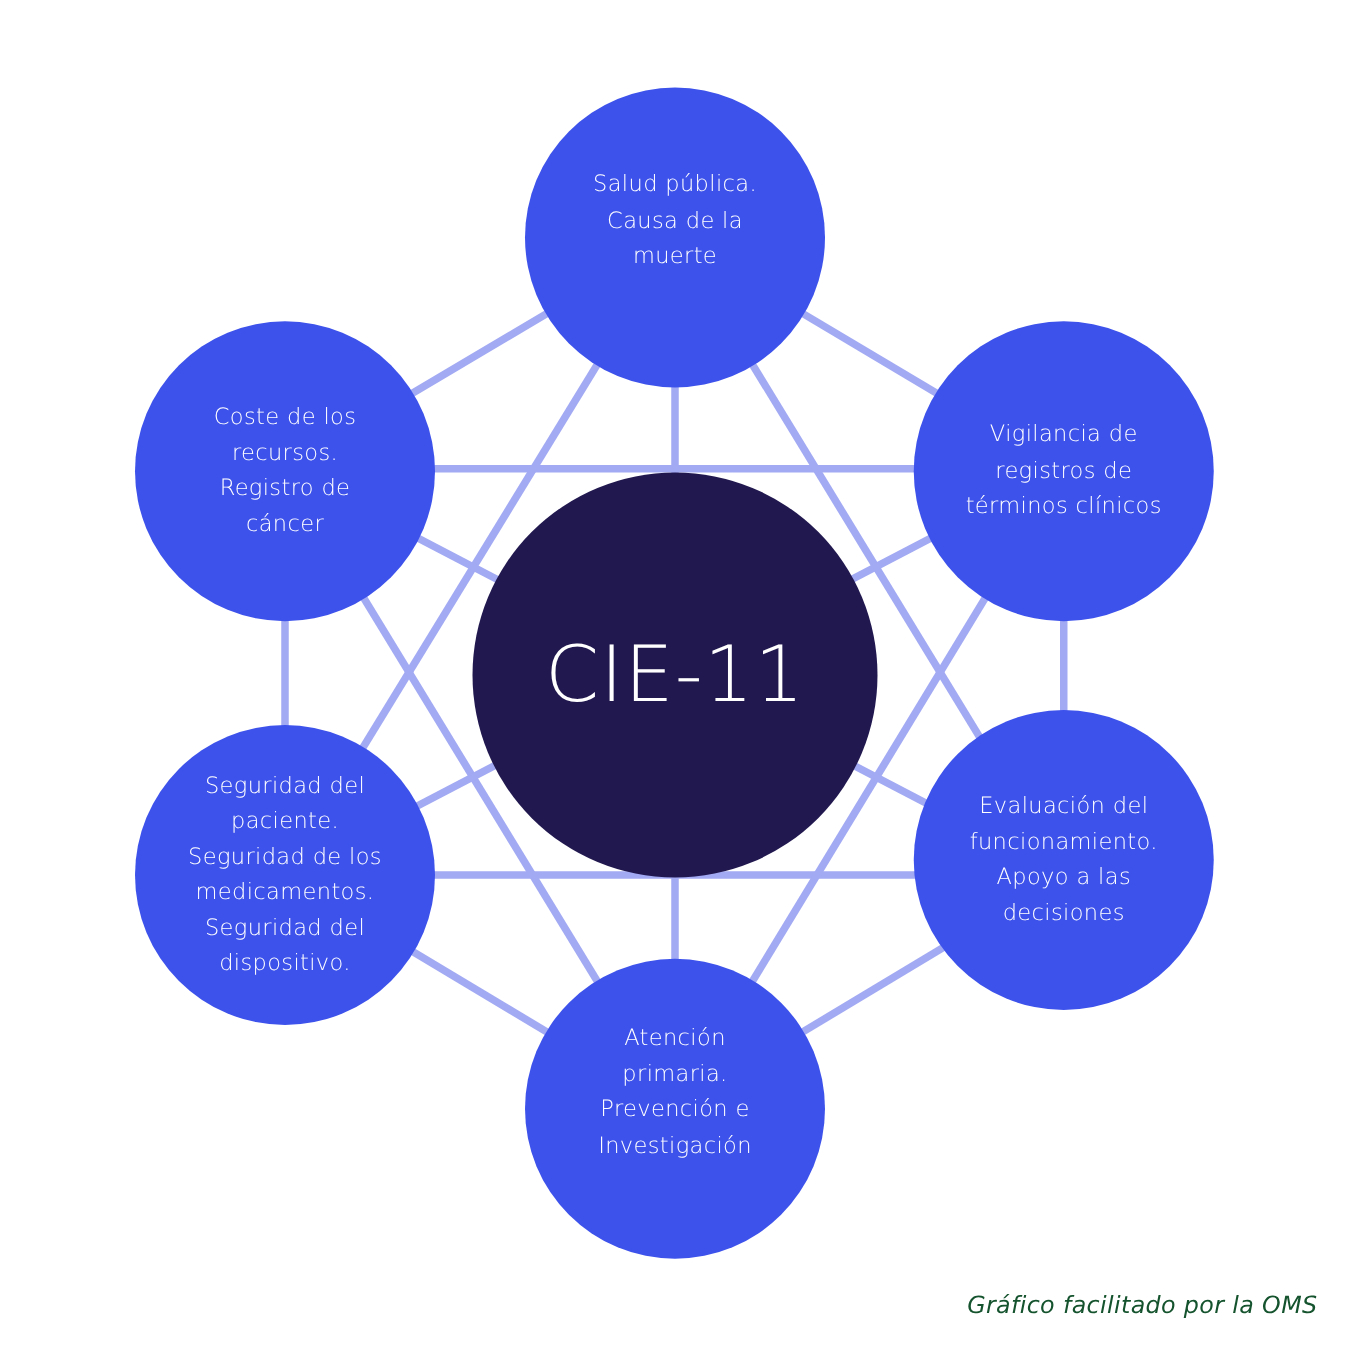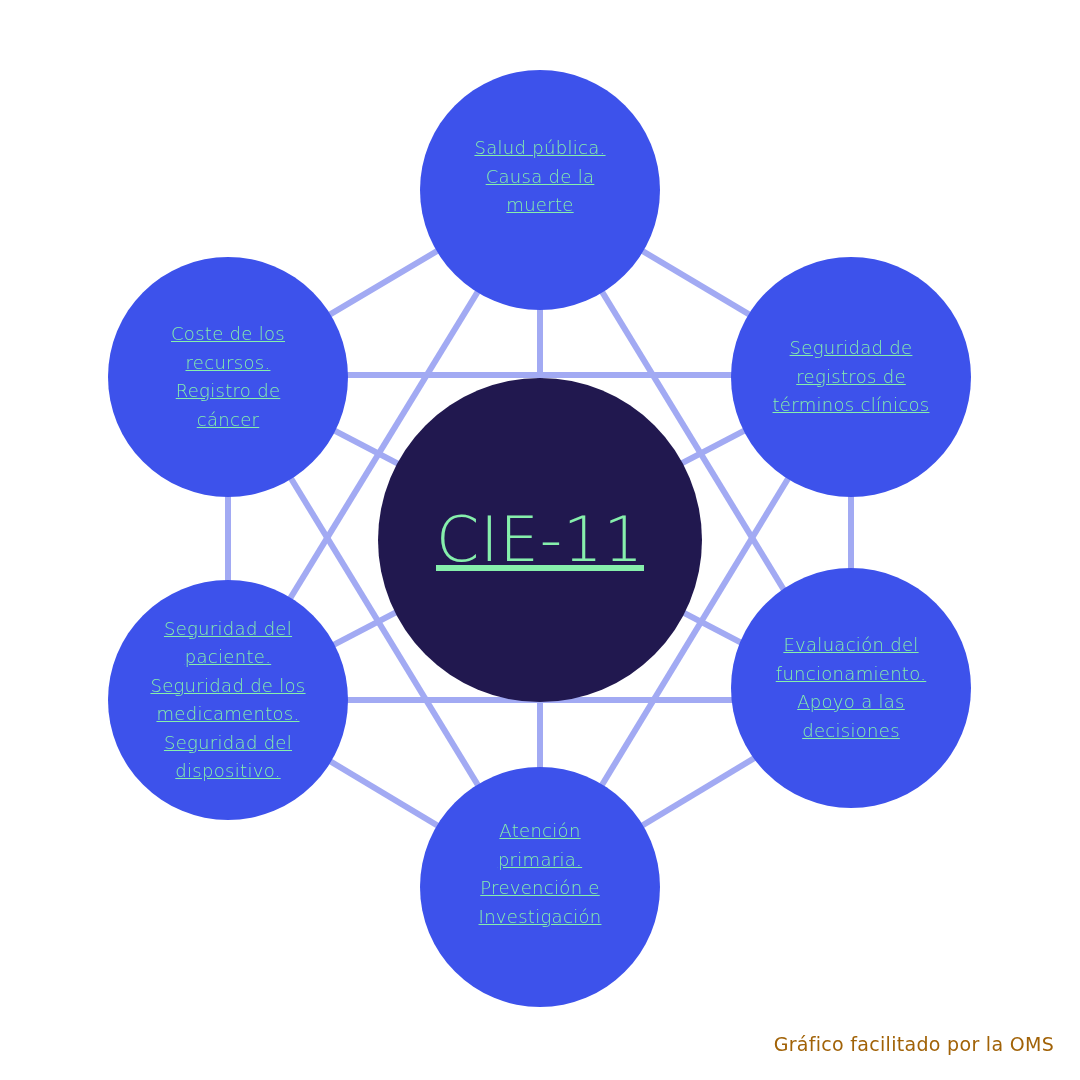--- a/index.html
+++ b/index.html
@@ -1,22 +1,22 @@
 <!DOCTYPE html>
 <html><head>
 <meta charset="utf-8">
 <style>
   html, body { margin:0; padding:0; background:#ffffff; }
   body { width:1080px; height:1080px; position:relative; overflow:hidden; font-family:"DejaVu Sans", sans-serif; }
   svg.lines { position:absolute; left:0; top:0; }
-  .node { position:absolute; border-radius:50%; background:#3d52eb; color:#86efac; display:flex; align-items:center; justify-content:center; text-align:center; box-sizing:border-box;text-decoration:underline; }
+  .node { position:absolute; border-radius:50%; background:#3d52eb; color:#ffffff; display:flex; align-items:center; justify-content:center; text-align:center; box-sizing:border-box; }
   .node .label { font-size:18px; line-height:28.5px; letter-spacing:0.3px; white-space:pre-line; font-weight:300; }
   .center { background:#21184f;justify-content:center; }
   .center .label { font-size:62px; line-height:62px; font-weight:300; letter-spacing:1px; }
-  .credit { position:absolute; right:26px; top:1033px; font-size:19px; color:#a16207; letter-spacing:0.3px; }
+  .credit { position:absolute; right:26px; top:1033px; font-size:19px; color:#14532d; letter-spacing:0.3px;font-style:italic; }
 </style>
 </head>
 <body>
 
 <svg class="lines" width="1080" height="1080">
   <g stroke="#a2aaf3" stroke-width="6" fill="none">
 
     <line x1="540" y1="190" x2="851" y2="375"></line>
     <line x1="851" y1="375" x2="851" y2="700"></line>
     <line x1="851" y1="700" x2="540" y2="887"></line>
@@ -41,21 +41,21 @@
   <span class="label">CIE-11</span>
 </div>
 
 <div class="node" style="left:420px; top:70px; width:240px; height:240px; padding-bottom:26px;">
   <span class="label">Salud pública.
 Causa de la
 muerte</span>
 </div>
 
 <div class="node" style="left:731px; top:257px; width:240px; height:240px;">
-  <span class="label">Seguridad de
+  <span class="label">Vigilancia de
 registros de
 términos clínicos</span>
 </div>
 
 <div class="node" style="left:731px; top:568px; width:240px; height:240px;">
   <span class="label">Evaluación del
 funcionamiento.
 Apoyo a las
 decisiones</span>
 </div>

